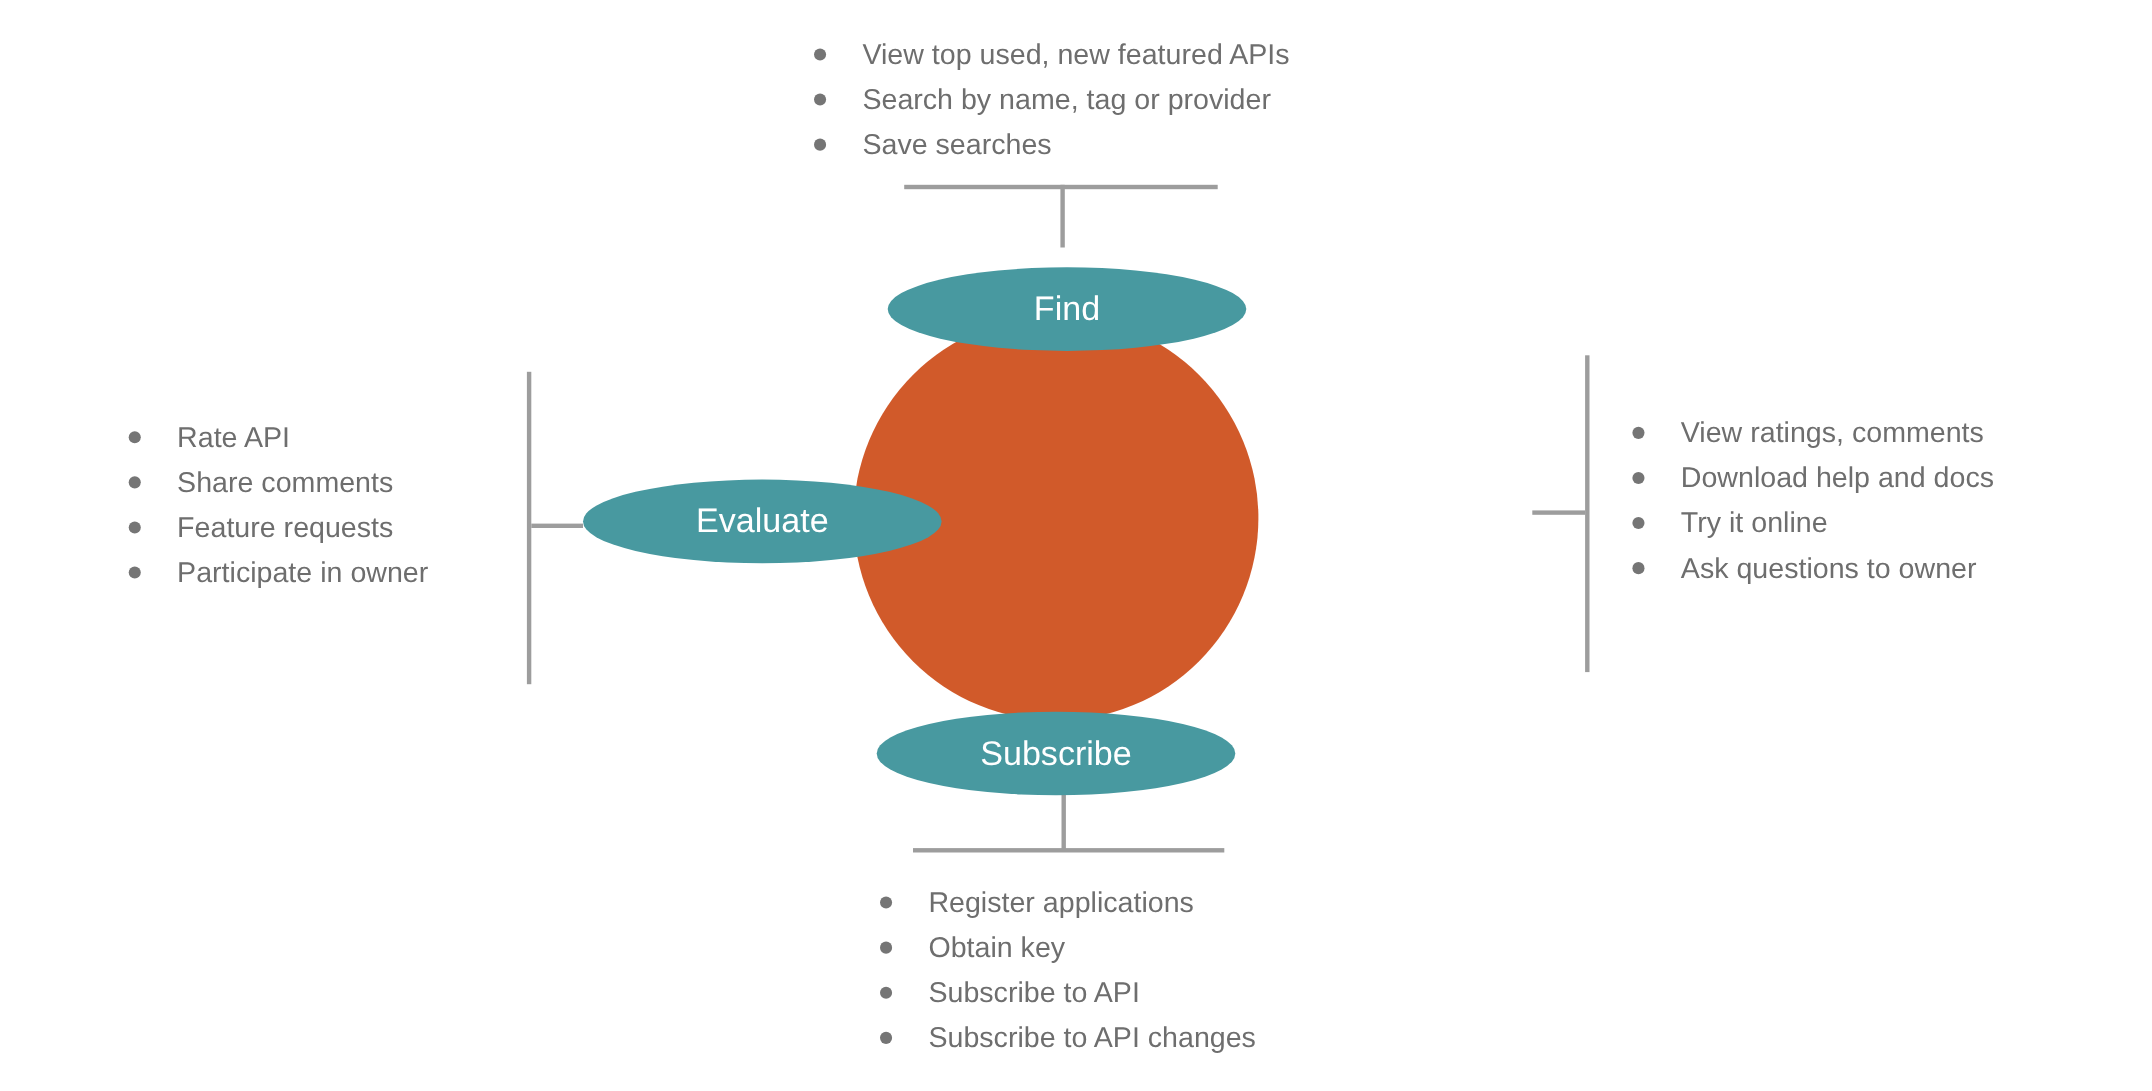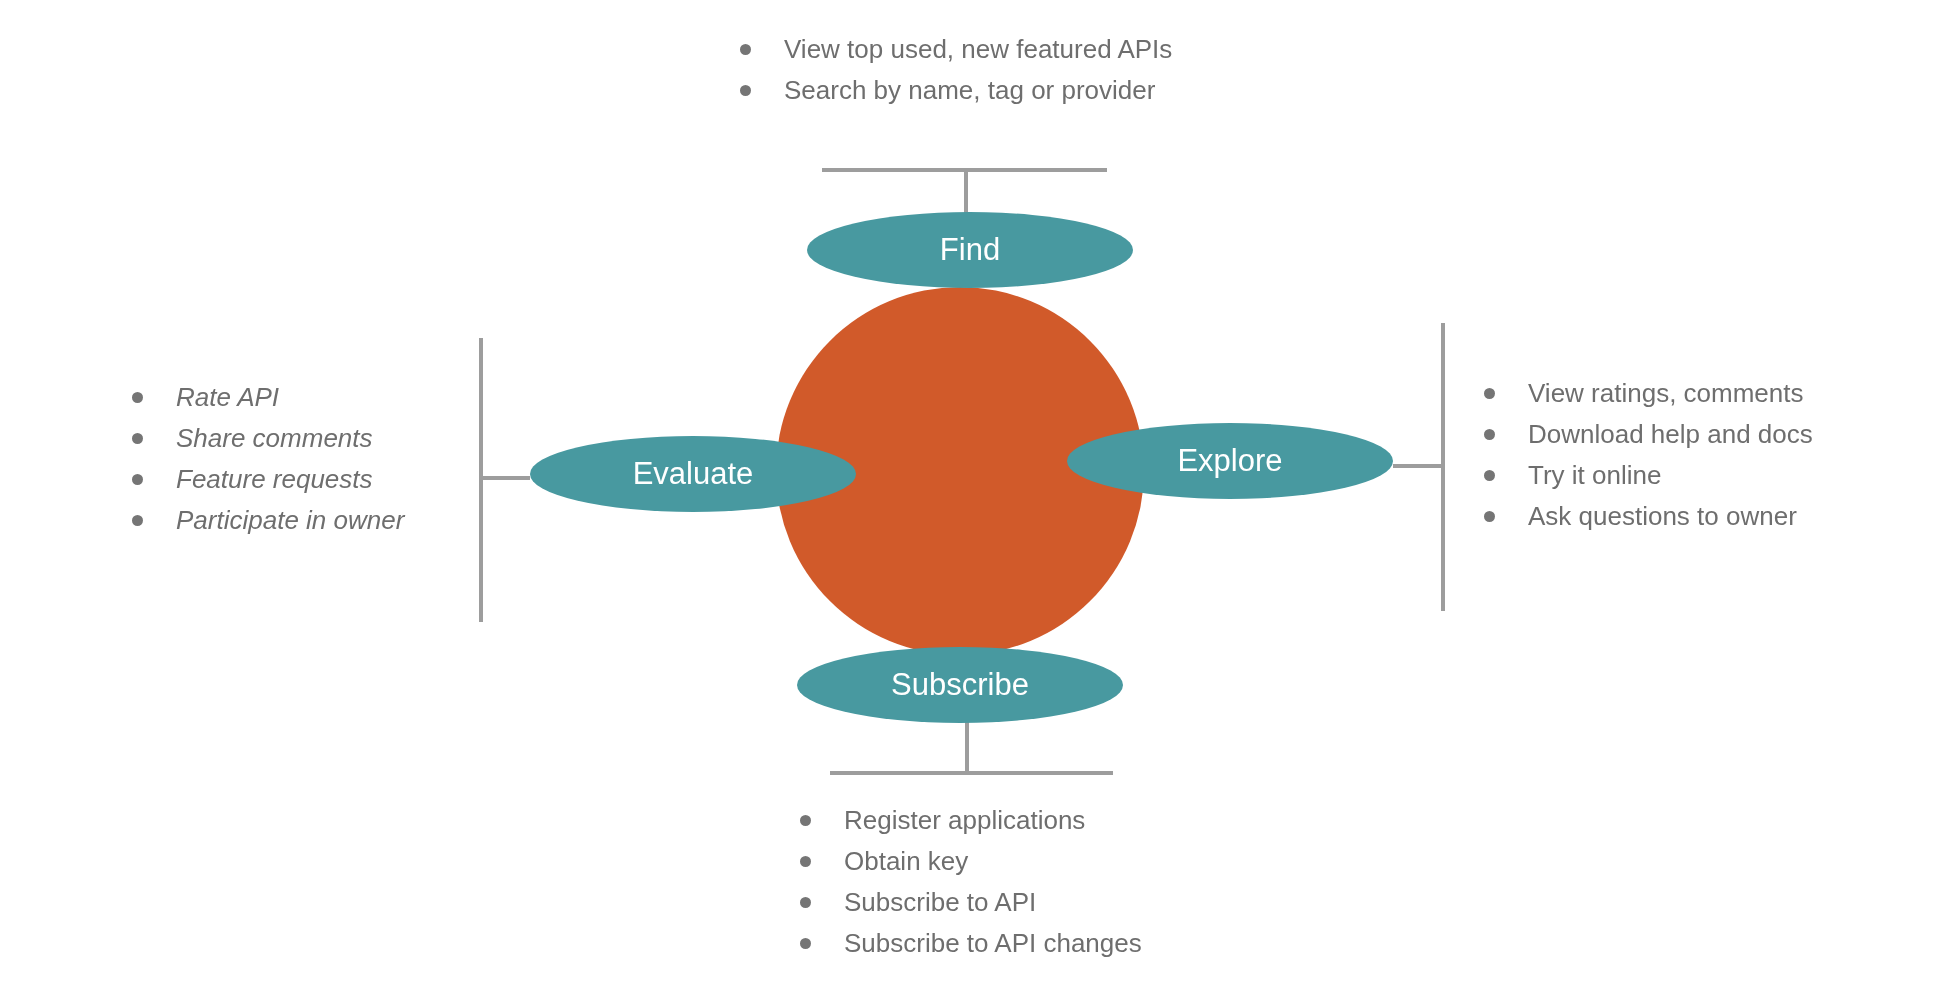--- a/index.html
+++ b/index.html
@@ -81,45 +81,46 @@
   <div class="line" style="left:483px; top:476px; width:47px; height:4px;"></div>
 
   <div class="line" style="left:1441px; top:323px; width:4px; height:288px;"></div>
   <div class="line" style="left:1393px; top:464px; width:48px; height:4px;"></div>
 
   <div class="line" style="left:965px; top:721px; width:4px; height:52px;"></div>
   <div class="line" style="left:830px; top:771px; width:283px; height:4px;"></div>
 
   <div class="circle"></div>
 
-  <div class="node" style="left:807px; top:212px;">
+  <div class="node" style="left:807px; top:243px;">
     <span class="label">Find</span>
-  </div>
-  <div class="node" style="left:1067px; top:423px;">
-    <span class="label">Explore</span>
   </div>
   <div class="node" style="left:797px; top:647px;">
     <span class="label">Subscribe</span>
   </div>
   <div class="node" style="left:530px; top:436px;">
     <span class="label">Evaluate</span>
   </div>
 
   <ul class="list" style="left:740px; top:29px;">
     <li>
       <span class="dot"></span>
       <span class="txt">View top used, new featured APIs</span>
     </li>
     <li>
       <span class="dot"></span>
       <span class="txt">Search by name, tag or provider</span>
     </li>
+    <li>
+      <span class="dot"></span>
+      <span class="txt">Save searches</span>
+    </li>
   </ul>
 
-  <ul class="list" style="left:132px; top:377px;font-style:italic;">
+  <ul class="list" style="left:117px; top:377px;">
     <li>
       <span class="dot"></span>
       <span class="txt">Rate API</span>
     </li>
     <li>
       <span class="dot"></span>
       <span class="txt">Share comments</span>
     </li>
     <li>
       <span class="dot"></span>

